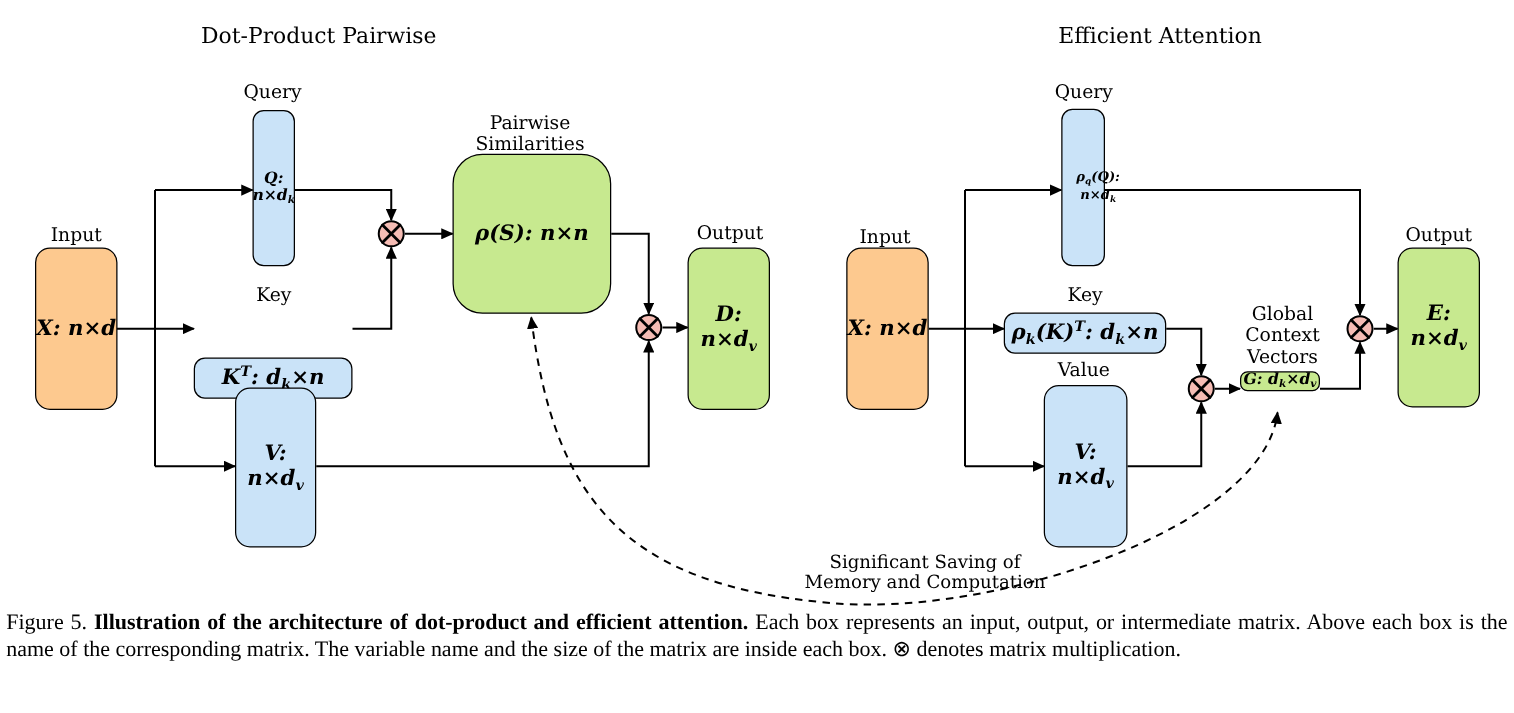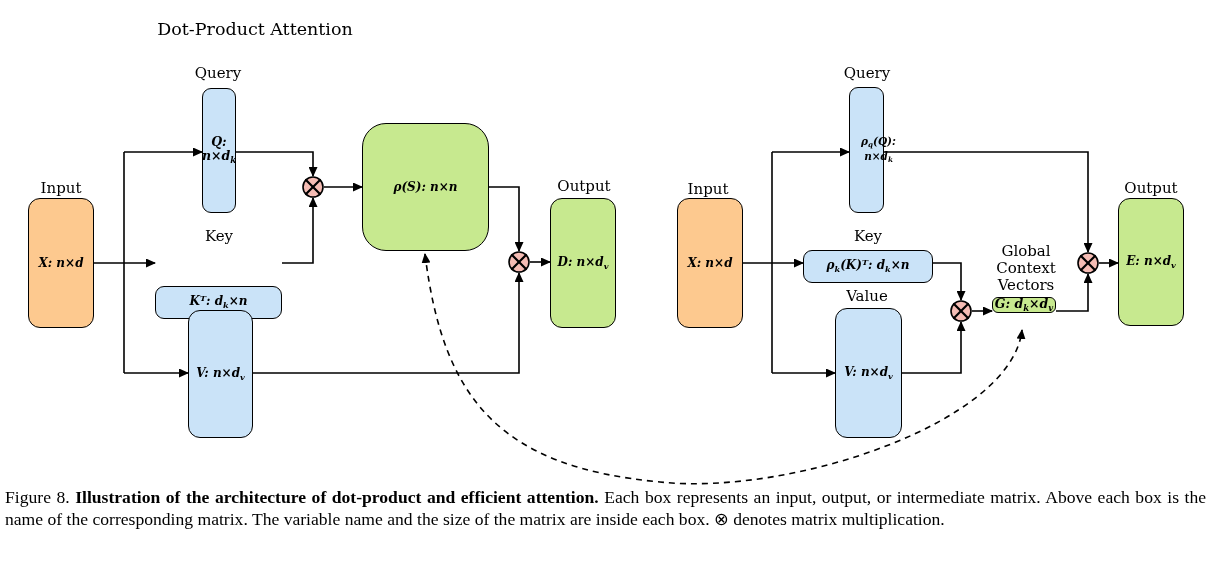--- a/index.html
+++ b/index.html
@@ -6,21 +6,21 @@
   .canvas{position:relative;width:1211px;height:570px;background:#fff;overflow:hidden;
           font-family:"DejaVu Serif",serif;color:#000;}
   svg.wires{position:absolute;left:0;top:0;}
   .wire path{fill:none;stroke:#000;stroke-width:1.6px;}
   .wire path.dashed{stroke-dasharray:6 5;}
   .arrowhead{fill:#000;}
   .matmul circle{fill:var(--pink,#F5BCB4);stroke:#000;stroke-width:1.6px;}
   .matmul line{stroke:#000;stroke-width:2.2px;stroke-linecap:round;}
   .box{position:absolute;box-sizing:border-box;border:1.6px solid #000;
        display:flex;align-items:center;justify-content:center;flex-direction:column;
-       text-align:center;font-weight:bold;font-style:italic;font-size:12px;line-height:1.2;}
+       text-align:center;font-weight:bold;font-style:italic;font-size:17px;line-height:1.2;}
   .box.orange{background:var(--orange,#FDC98F);}
   .box.blue{background:var(--blue,#CAE3F8);}
   .box.green{background:var(--green,#C7E98F);}
   .box .sub,.lblmath .sub{font-size:0.68em;vertical-align:-0.32em;}
   .box .sup,.lblmath .sup{font-size:0.68em;vertical-align:0.55em;}
   .fs-sm{font-size:12.5px;line-height:1.15;}
   .fs-xs{font-size:10.5px;line-height:1.2;padding-left:24px;}
   .lbl{position:absolute;transform:translateX(-50%);white-space:nowrap;
        font-size:15px;text-align:center;line-height:17px;}
   .title{position:absolute;transform:translateX(-50%);white-space:nowrap;font-size:17.5px;}
@@ -90,26 +90,31 @@
       <line x1="954" y1="304" x2="968" y2="318"></line>
         <line x1="968" y1="304" x2="954" y2="318"></line>
     </g>
     <g class="matmul">
       <circle cx="1088" cy="263" r="10"></circle>
       <line x1="1081" y1="256" x2="1095" y2="270"></line>
         <line x1="1095" y1="256" x2="1081" y2="270"></line>
     </g>
   </svg>
 
-  <div class="title" style="left:255px;top:19px;">Dot-Product Attention</div>
+  <div class="title" style="left:255px;top:19px;">Dot-Product Pairwise</div>
+  <div class="title" style="left:928px;top:19px;">Efficient Attention</div>
 
   <div class="lbl" style="left:61px;top:180px;">Input</div>
   <div class="lbl" style="left:218px;top:65px;">Query</div>
   <div class="lbl" style="left:219px;top:228px;">Key</div>
   <div class="lbl" style="left:219px;top:288px;">Value</div>
+  <div class="lbl" style="left:424px;top:90px;">
+    <div>Pairwise</div>
+    <div>Similarities</div>
+  </div>
   <div class="lbl" style="left:584px;top:178px;">Output</div>
 
   <div class="box orange lblmath" style="left:28px;top:198px;width:66px;height:130px;border-radius:12px;">
     <div><span>X: n×d</span></div>
   </div>
   <div class="box blue fs-sm lblmath" style="left:202px;top:88px;width:34px;height:125px;border-radius:9px;">
     <div><span>Q:</span></div>
     <div><span>n×d</span><span class="sub">k</span></div>
   </div>
   <div class="box blue lblmath" style="left:155px;top:246px;width:127px;height:33px;border-radius:9px;margin-top:40px;">
@@ -149,16 +154,20 @@
   <div class="box blue lblmath" style="left:835px;top:308px;width:67px;height:130px;border-radius:12px;">
     <div><span>V: n×d</span><span class="sub">v</span></div>
   </div>
   <div class="box green fs-sm lblmath" style="left:992px;top:297px;width:64px;height:16px;border-radius:6px;">
     <div><span>G: d</span><span class="sub">k</span><span>×d</span><span class="sub">v</span></div>
   </div>
   <div class="box green lblmath" style="left:1118px;top:198px;width:66px;height:128px;border-radius:12px;">
     <div><span>E: n×d</span><span class="sub">v</span></div>
   </div>
 
+  <div class="annotation" style="left:740px;top:443px;">
+    <div>Significant Saving of</div>
+    <div>Memory and Computation</div>
+  </div>
 
-  <div class="caption"><span>Figure 8. </span><b>Illustration of the architecture of dot-product and efficient attention.</b><span> Each box represents an input, output, or intermediate matrix. Above each box is the name of the corresponding matrix. The variable name and the size of the matrix are inside each box. ⊗ denotes matrix multiplication.</span></div>
+  <div class="caption"><span>Figure 5. </span><b>Illustration of the architecture of dot-product and efficient attention.</b><span> Each box represents an input, output, or intermediate matrix. Above each box is the name of the corresponding matrix. The variable name and the size of the matrix are inside each box. ⊗ denotes matrix multiplication.</span></div>
 
 </div>
 
 </body></html>

